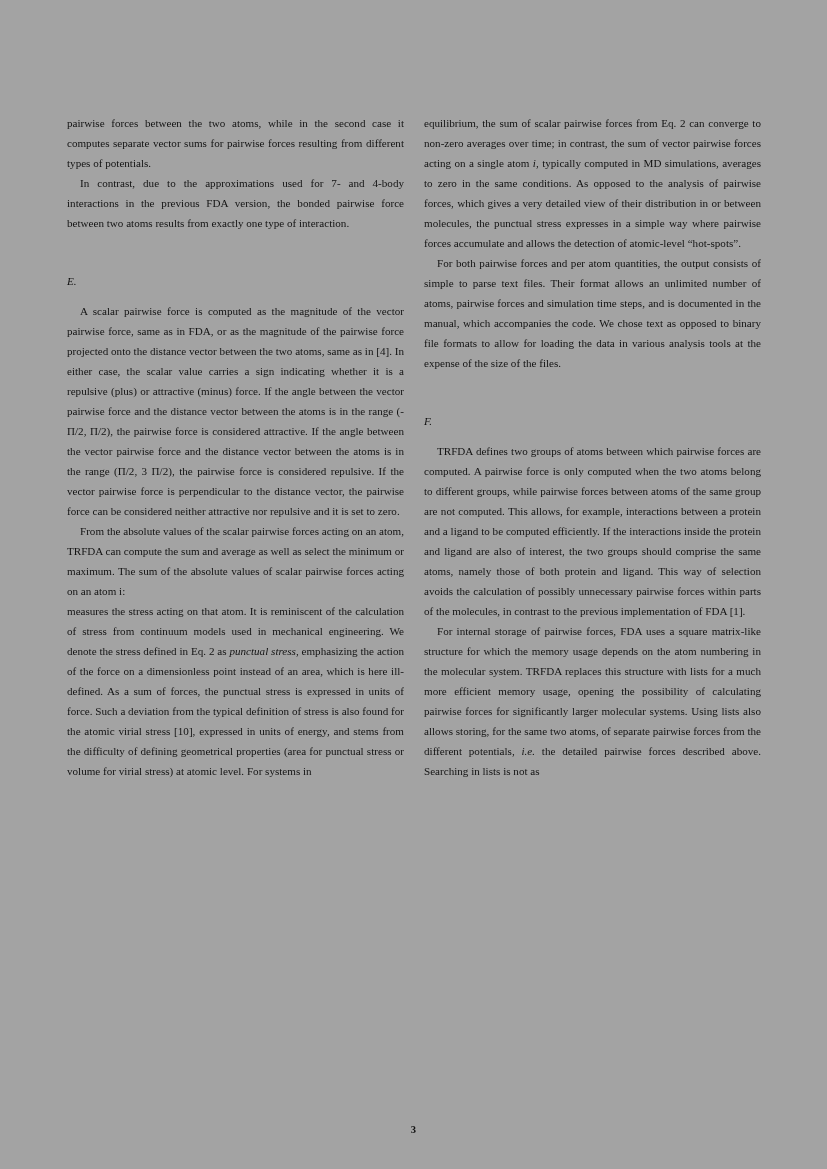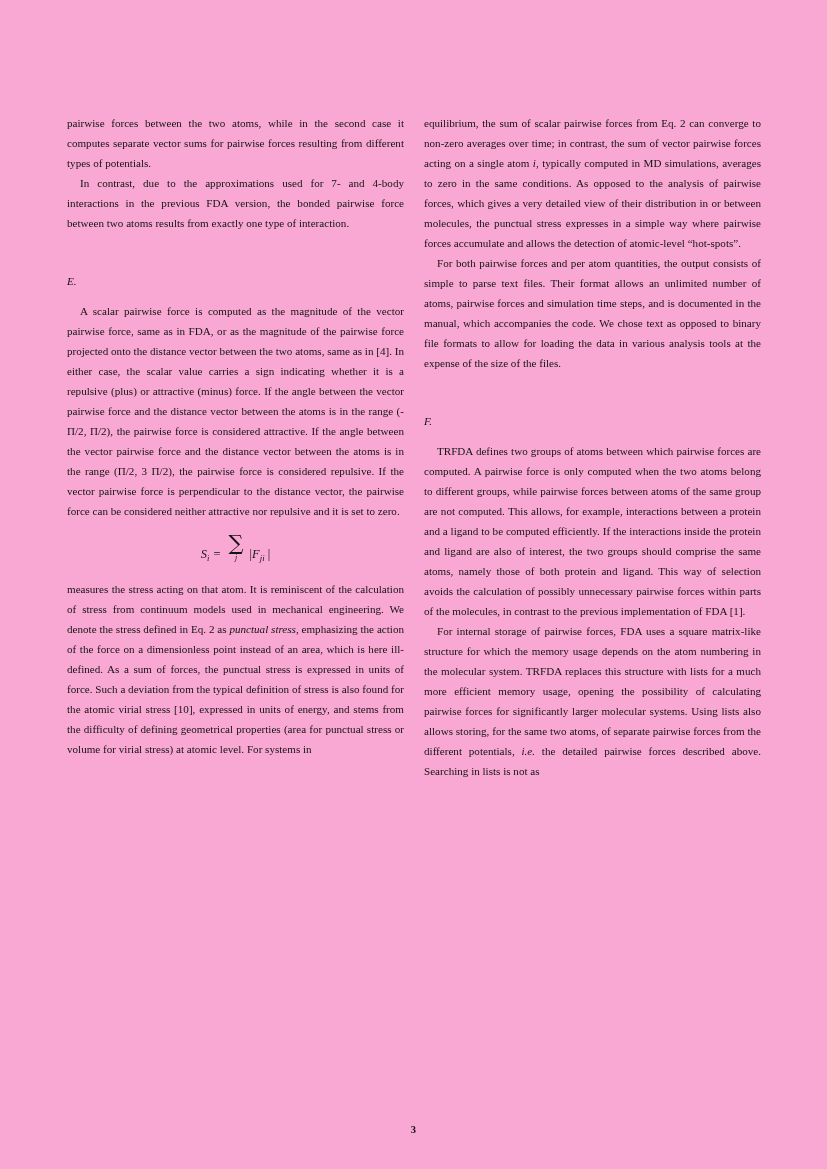--- a/index.html
+++ b/index.html
@@ -4,21 +4,21 @@
 <style>
   html, body {
     margin: 0;
     padding: 0;
     background: #ffffff;
   }
   .page {
     position: relative;
     width: 827px;
     height: 1169px;
-    background: #f9a8d4;
+    background: #a3a3a3;
     font-family: "Liberation Serif", "DejaVu Serif", serif;
     color: #131313;
     overflow: hidden;
   }
   .columns {
     position: absolute;
     left: 67px;
     top: 113px;
     width: 694px;
     display: flex;
@@ -132,26 +132,22 @@
 
       <div class="gap-before-head"></div>
 
       <div class="section-head">E.</div>
 
       <div class="gap-after-head"></div>
 
 
       <p class="indent">A scalar pairwise force is computed as the magnitude of the vector pairwise force, same as in FDA, or as the magnitude of the pairwise force projected onto the distance vector between the two atoms, same as in [4]. In either case, the scalar value carries a sign indicating whether it is a repulsive (plus) or attractive (minus) force. If the angle between the vector pairwise force and the distance vector between the atoms is in the range (- Π/2, Π/2), the pairwise force is considered attractive. If the angle between the vector pairwise force and the distance vector between the atoms is in the range (Π/2, 3 Π/2), the pairwise force is considered repulsive. If the vector pairwise force is perpendicular to the distance vector, the pairwise force can be considered neither attractive nor repulsive and it is set to zero.</p>
 
+      <p class="indent">From the absolute values of the scalar pairwise forces acting on an atom, TRFDA can compute the sum and average as well as select the minimum or maximum. The sum of the absolute values of scalar pairwise forces acting on an atom i:</p>
 
-      <div class="equation">
-        <span class="eq-inner">
-          <span class="mi">S</span><span class="sub">i</span><span class="op-eq">=</span><span class="sum-wrap"><span class="sum-glyph">∑</span><span class="sum-lower">j</span></span><span class="bars">|</span><span class="mi">F</span><span class="sub">ji</span><span class="bars">|</span>
-        </span>
-      </div>
 
       <p class="noindent">measures the stress acting on that atom. It is reminiscent of the calculation of stress from continuum models used in mechanical engineering. We denote the stress defined in Eq. 2 as <i>punctual stress</i>, emphasizing the action of the force on a dimensionless point instead of an area, which is here ill-defined. As a sum of forces, the punctual stress is expressed in units of force. Such a deviation from the typical definition of stress is also found for the atomic virial stress [10], expressed in units of energy, and stems from the difficulty of defining geometrical properties (area for punctual stress or volume for virial stress) at atomic level. For systems in</p>
 
     </div>
 
     <div class="col">
 
       <p class="noindent">equilibrium, the sum of scalar pairwise forces from Eq. 2 can converge to non-zero averages over time; in contrast, the sum of vector pairwise forces acting on a single atom <i>i</i>, typically computed in MD simulations, averages to zero in the same conditions. As opposed to the analysis of pairwise forces, which gives a very detailed view of their distribution in or between molecules, the punctual stress expresses in a simple way where pairwise forces accumulate and allows the detection of atomic-level “hot-spots”.</p>
 
       <p class="indent">For both pairwise forces and per atom quantities, the output consists of simple to parse text files. Their format allows an unlimited number of atoms, pairwise forces and simulation time steps, and is documented in the manual, which accompanies the code. We chose text as opposed to binary file formats to allow for loading the data in various analysis tools at the expense of the size of the files.</p>

